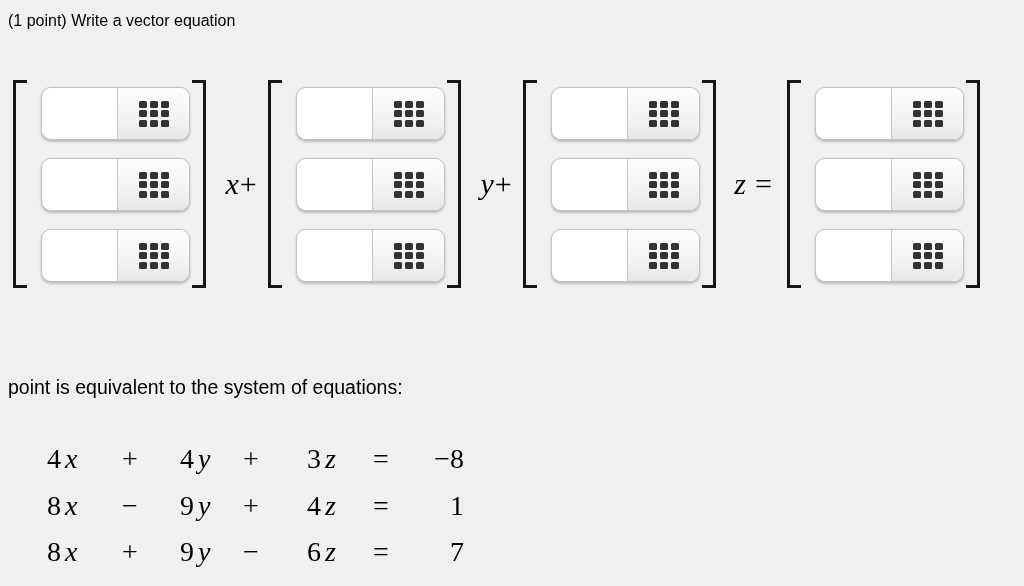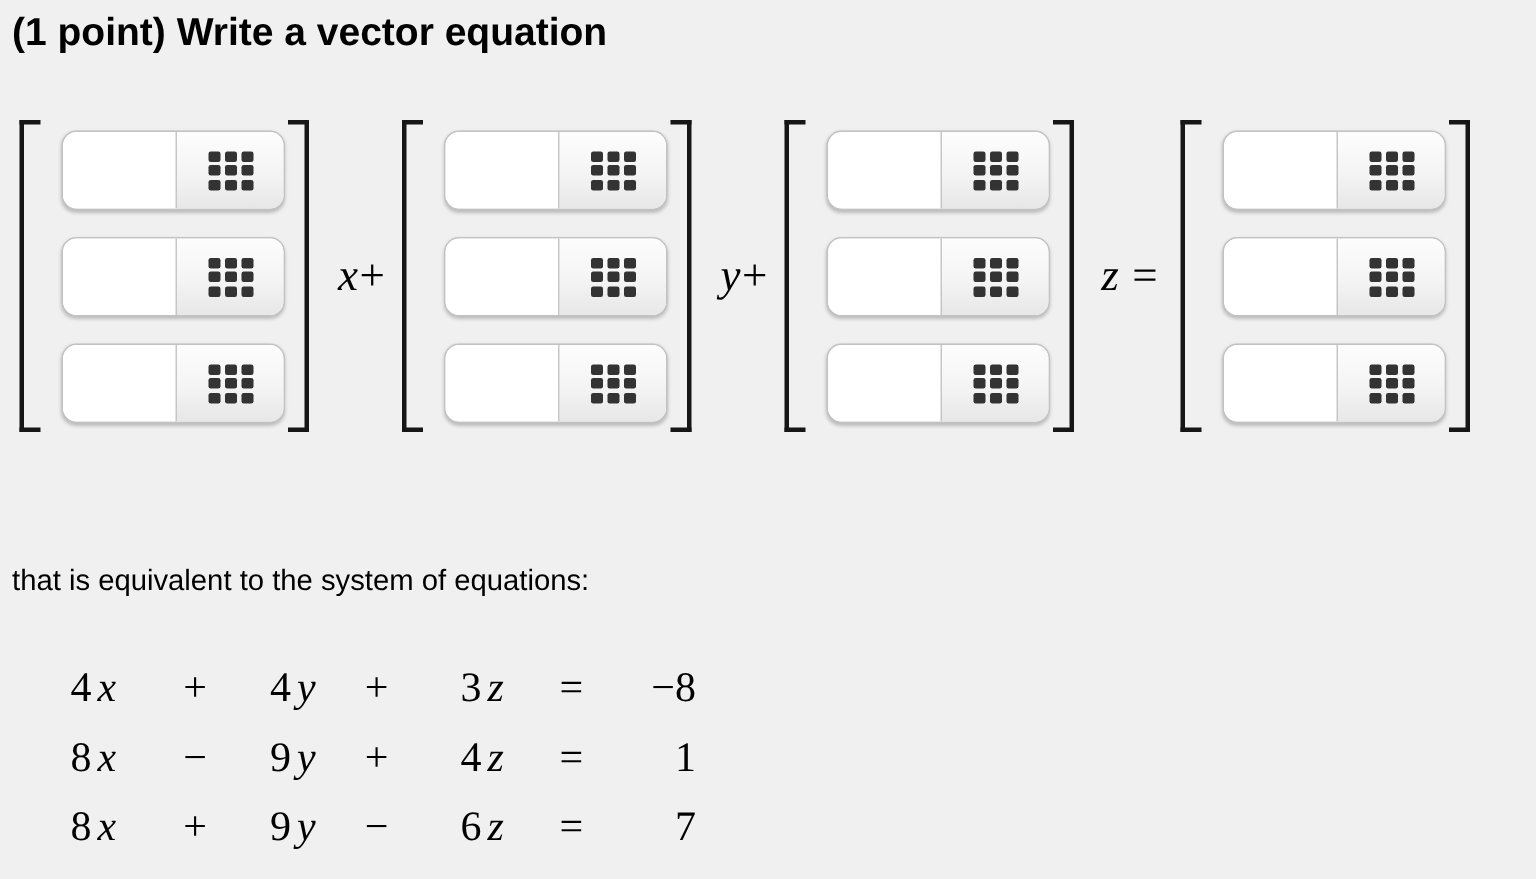--- a/index.html
+++ b/index.html
@@ -7,23 +7,22 @@
     width:1024px; height:586px;
     background:#f0f0f0;
     font-family:"Liberation Sans", sans-serif;
     color:#000;
     overflow:hidden;
     position:relative;
   }
 
   .title {
     margin:9px 0 0 8px;
-    font-size:26px;
+    font-size:16px;
     line-height:24px;
-    font-weight:bold;
   }
 
   
   #vec-row { position:relative; height:208px; margin-top:47px; }
 
   .vector { position:absolute; top:0; width:193px; height:208px; }
   .v1{left:13px} .v2{left:268px} .v3{left:523px} .v4{left:787px}
 
   .br { position:absolute; top:0; bottom:0; width:14px; box-sizing:border-box; }
   .br-l { left:0;
@@ -333,21 +332,21 @@
     <div class="sep s2">
       <span class="mvar">y</span>
       <span class="mop">+</span>
     </div>
     <div class="sep s3">
       <span class="mvar">z</span>
       <span class="mop meq">=</span>
     </div>
   </div>
 
-<div class="intro">that is equivalent to the system of equations:</div>
+<div class="intro">point is equivalent to the system of equations:</div>
 
 <div id="equations">
     <div class="eq-row"><div class="cell t1">
         <span class="coef">4</span>
         <span class="mvar">x</span>
       </div><div class="cell op">+</div><div class="cell t2">
         <span class="coef">4</span>
         <span class="mvar">y</span>
       </div><div class="cell op">+</div><div class="cell t3">
         <span class="coef">3</span>

